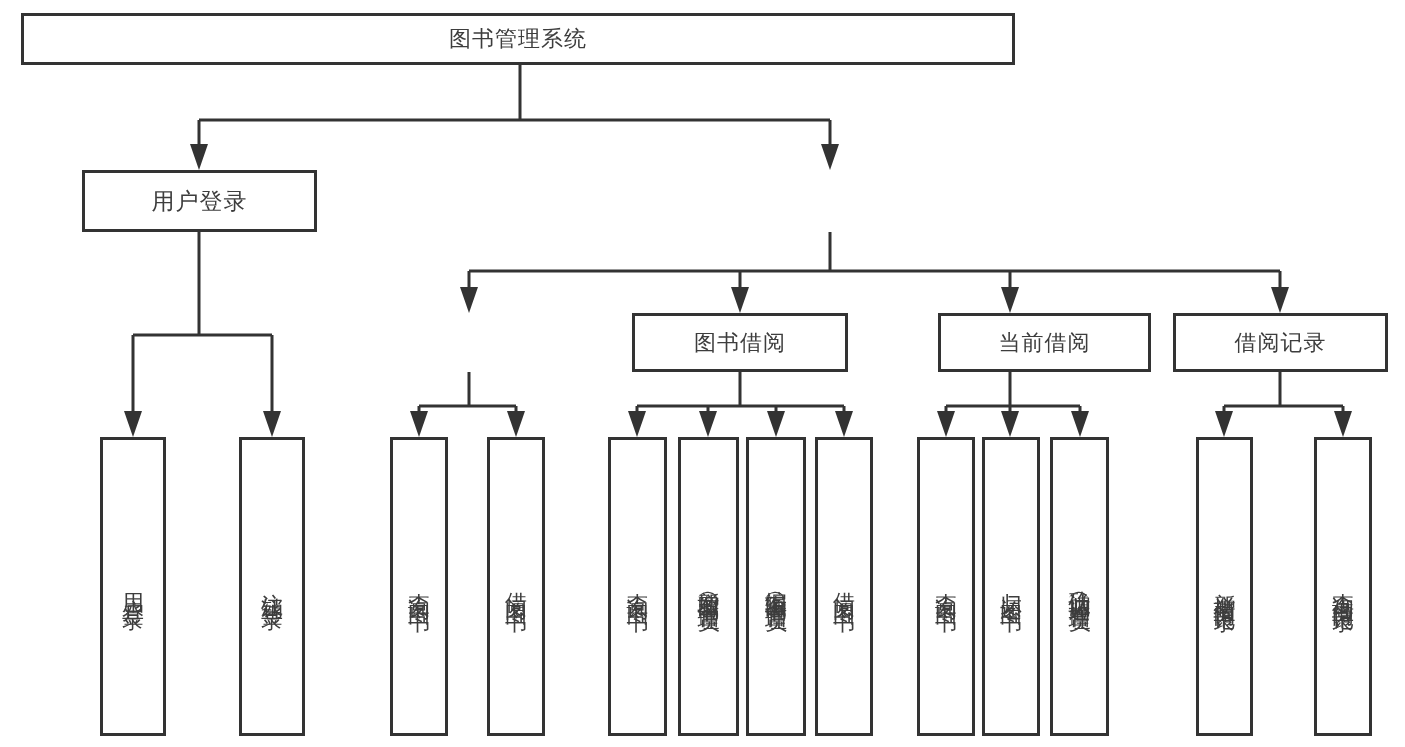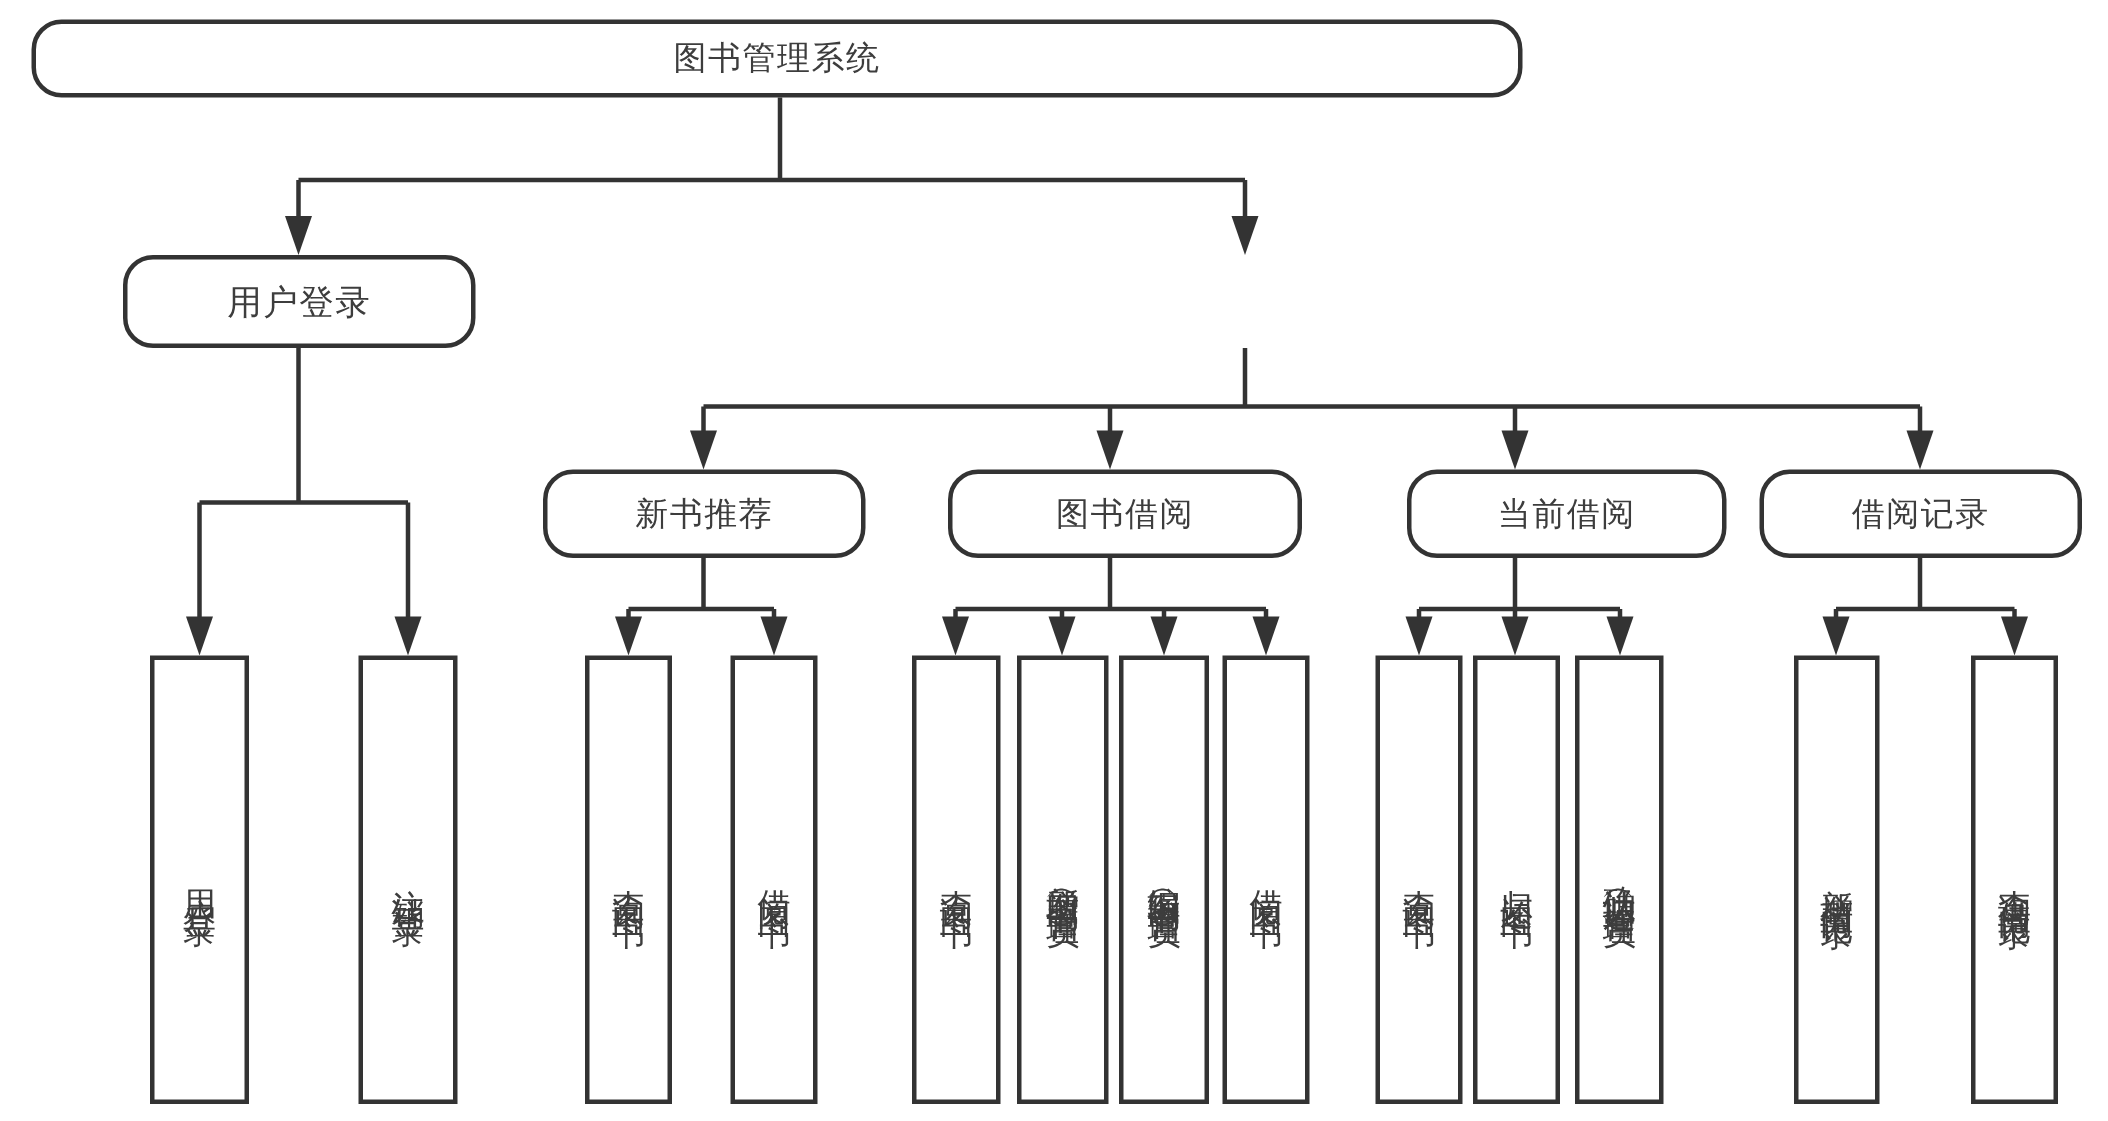--- a/index.html
+++ b/index.html
@@ -14,21 +14,21 @@
   .box{
     position:absolute;
     box-sizing:border-box;
     border:3px solid #333333;
     background:#ffffff;
     display:flex;
     align-items:center;
     justify-content:center;
     text-align:center;
   }
-  .h-box{font-size:22px;letter-spacing:1px;border-radius:20px;}
+  .h-box{font-size:22px;letter-spacing:1px;}
   .leaf{font-size:22px;}
   .leaf .vtext{
     writing-mode:vertical-rl;
     text-orientation:mixed;
     letter-spacing:6px;
     line-height:1;
   }
   #connectors{position:absolute;left:0;top:0;z-index:1;}
   .box{z-index:2;}
   #watermark{
@@ -85,22 +85,21 @@
       <polygon points="1071,411 1089,411 1080,437"></polygon>
       <polygon points="1215,411 1233,411 1224,437"></polygon>
       <polygon points="1334,411 1352,411 1343,437"></polygon>
     </g>
   </svg>
 
   <div class="box h-box" style="left:21px;top:13px;width:994px;height:52px;">图书管理系统</div>
 
   <div class="box h-box" style="left:82px;top:170px;width:235px;height:62px;font-size:23px;">用户登录</div>
 
-  <div class="box h-box" style="left:362px;top:313px;width:215px;height:59px;">新书推荐</div>
-  <div class="box h-box" style="left:632px;top:313px;width:236px;height:59px;">图书借阅</div>
+  <div class="box h-box" style="left:632px;top:313px;width:216px;height:59px;">图书借阅</div>
   <div class="box h-box" style="left:938px;top:313px;width:213px;height:59px;">当前借阅</div>
   <div class="box h-box" style="left:1173px;top:313px;width:215px;height:59px;text-align:center;">借阅记录</div>
 
   <div class="box leaf" style="left:100px;top:437px;width:66px;height:299px;">
     <span class="vtext">用户登录</span>
   </div>
   <div class="box leaf" style="left:239px;top:437px;width:66px;height:299px;">
     <span class="vtext">注销登录</span>
   </div>
 

